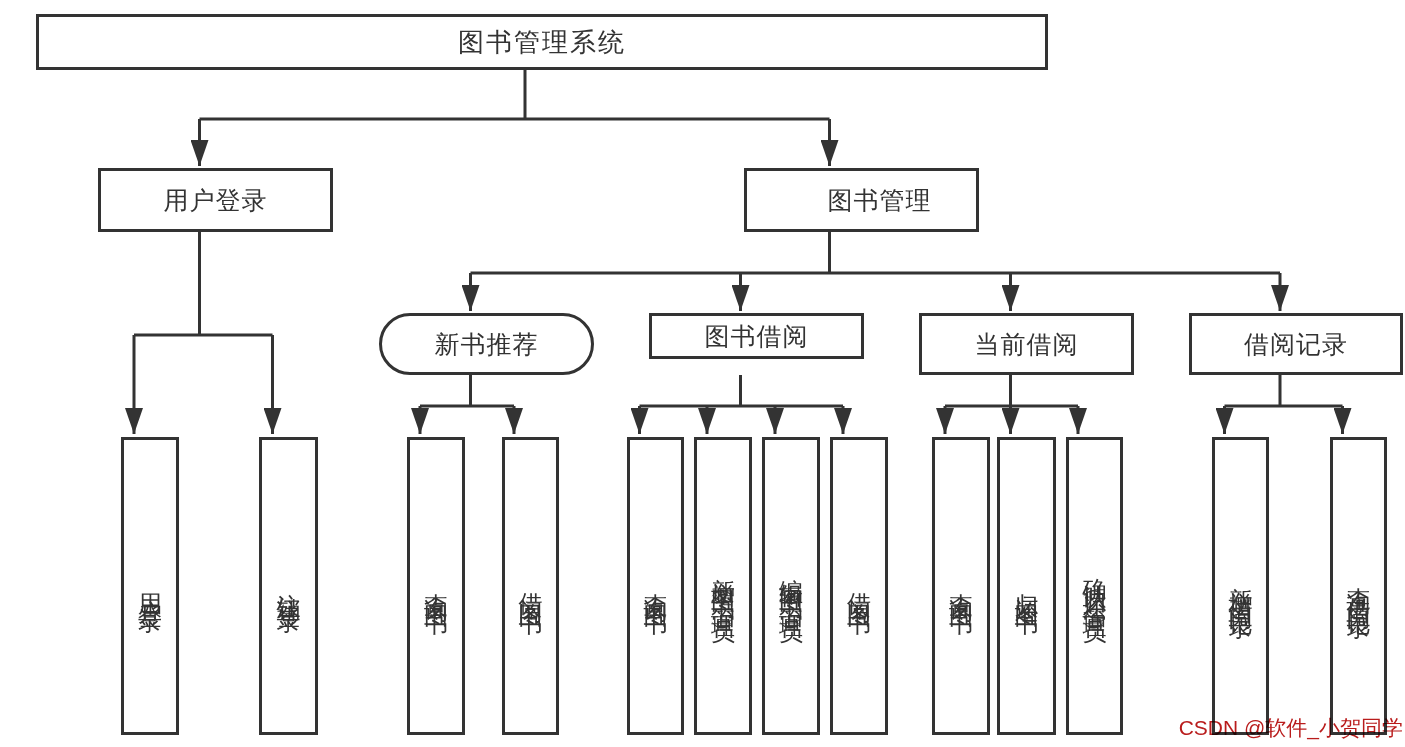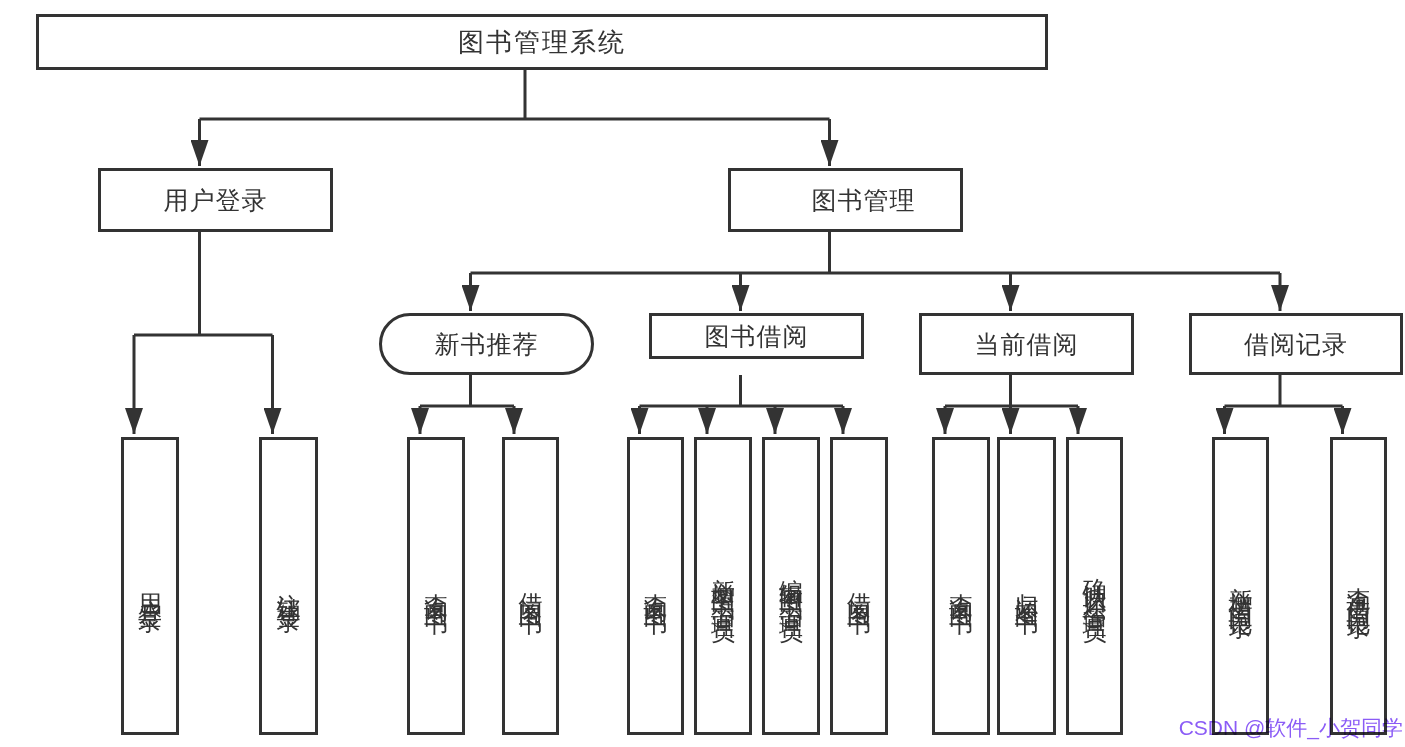--- a/index.html
+++ b/index.html
@@ -40,21 +40,21 @@
     font-size: 24px;
     letter-spacing: 6px;
     line-height: 1.0;
   }
   .watermark {
     position: absolute;
     right: 2px;
     bottom: 5px;
     z-index: 5;
     font-size: 21px;
-    color: #8b5cf6;
+    color: #b91c1c;
     mix-blend-mode: multiply;
     white-space: nowrap;
   }
 </style>
 </head>
 <body>
 
 <div class="canvas">
 
   <svg class="wires" viewBox="0 0 1405 747" xmlns="http://www.w3.org/2000/svg">
@@ -111,21 +111,21 @@
         <path d="M1280,375 L1280,406 M1224.5,406 L1342.5,406"></path>
         <line x1="1224.5" y1="406" x2="1224.5" y2="434" marker-end="url(#arw)"></line>
         <line x1="1342.5" y1="406" x2="1342.5" y2="434" marker-end="url(#arw)"></line>
       </g>
     </g>
   </svg>
 
   <div class="box title-label" style="left:20px; top:14px; width:1012px; height:56px;">图书管理系统</div>
 
   <div class="box h-label" style="left:82px; top:168px; width:235px; height:64px;">用户登录</div>
-  <div class="box h-label" style="left:712px; top:168px; width:235px; height:64px;padding-left:36px;">图书管理</div>
+  <div class="box h-label" style="left:728px; top:168px; width:235px; height:64px;padding-left:36px;">图书管理</div>
 
   <div class="box h-label" style="left:363px; top:313px; width:215px; height:62px;border-radius:31px;">新书推荐</div>
   <div class="box h-label" style="left:633px; top:313px; width:215px; height:46px;">图书借阅</div>
   <div class="box h-label" style="left:1173px; top:313px; width:214px; height:62px;">借阅记录</div>
   <div class="box h-label" style="left:903px; top:313px; width:215px; height:62px;">当前借阅</div>
 
   <div class="box leaf" style="left:105px; width:58px;">用户登录</div>
   <div class="box leaf" style="left:243px; width:59px;">注销登录</div>
 
   <div class="box leaf" style="left:391px; width:58px;">查询图书</div>

